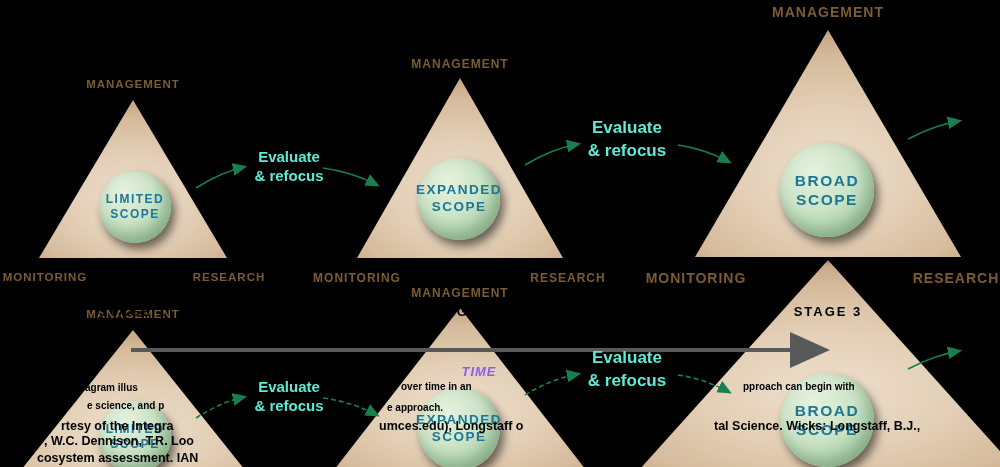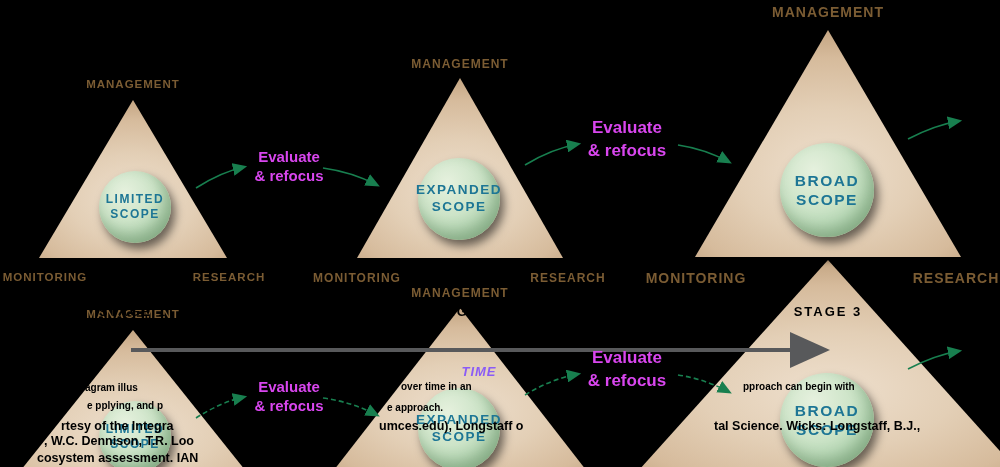--- a/index.html
+++ b/index.html
@@ -22,21 +22,21 @@
     display:flex;align-items:center;justify-content:center;text-align:center;
   }
   .scope-text{color:#1d7695;font-weight:bold;letter-spacing:1.5px;line-height:1.25;}
   
   .lbl{
     position:absolute;color:#7b5c33;font-weight:bold;letter-spacing:1px;
     white-space:nowrap;transform:translateX(-50%);
   }
   
   .evaluate{
-    position:absolute;color:#d946ef;font-weight:bold;text-align:center;
+    position:absolute;color:#5eead4;font-weight:bold;text-align:center;
     transform:translateX(-50%);white-space:nowrap;
   }
   
   .stage-lbl{
     position:absolute;color:#000;font-weight:bold;font-size:13px;letter-spacing:2px;
     transform:translateX(-50%);white-space:nowrap;z-index:30;
   }
   
   .time-lbl{
     position:absolute;color:#8b5cf6;font-weight:bold;font-style:italic;
@@ -173,21 +173,21 @@
     <path d="M908,139 Q935,125 959,121" stroke="#187f4f" stroke-width="1.6" fill="none" marker-end="url(#mg)"></path>
 
     <path d="M196,418 Q221,402 244,397" stroke="#187f4f" stroke-width="1.6" fill="none" stroke-dasharray="5 3" marker-end="url(#mg)"></path>
     <path d="M323,398 Q352,402 377,415" stroke="#187f4f" stroke-width="1.6" fill="none" stroke-dasharray="5 3" marker-end="url(#mg)"></path>
     <path d="M525,395 Q551,379 578,374" stroke="#187f4f" stroke-width="1.6" fill="none" stroke-dasharray="5 3" marker-end="url(#mg)"></path>
     <path d="M678,375 Q705,379 729,392" stroke="#187f4f" stroke-width="1.6" fill="none" stroke-dasharray="5 3" marker-end="url(#mg)"></path>
     <path d="M908,369 Q935,355 959,351" stroke="#187f4f" stroke-width="1.6" fill="none" marker-end="url(#mg)"></path>
   </svg>
 
   <span class="cap lg" style="left:85px;top:382px;">agram illus</span>
-  <span class="cap lg" style="left:87px;top:400px;">e pplying, and p</span>
+  <span class="cap lg" style="left:87px;top:400px;">e science, and p</span>
   <span class="cap sm" style="left:61px;top:419px;">rtesy of the Integra</span>
   <span class="cap sm" style="left:44px;top:434px;">, W.C. Dennison, T.R. Loo</span>
   <span class="cap sm" style="left:37px;top:451px;">cosystem assessment. IAN</span>
   <span class="cap lg" style="left:401px;top:381px;">over time in an</span>
   <span class="cap lg" style="left:387px;top:402px;">e approach.</span>
   <span class="cap sm" style="left:379px;top:419px;">umces.edu), Longstaff o</span>
   <span class="cap lg" style="left:743px;top:381px;">pproach can begin with</span>
   <span class="cap sm" style="left:714px;top:419px;">tal Science. Wicks: Longstaff, B.J.,</span>
 
 </div>

